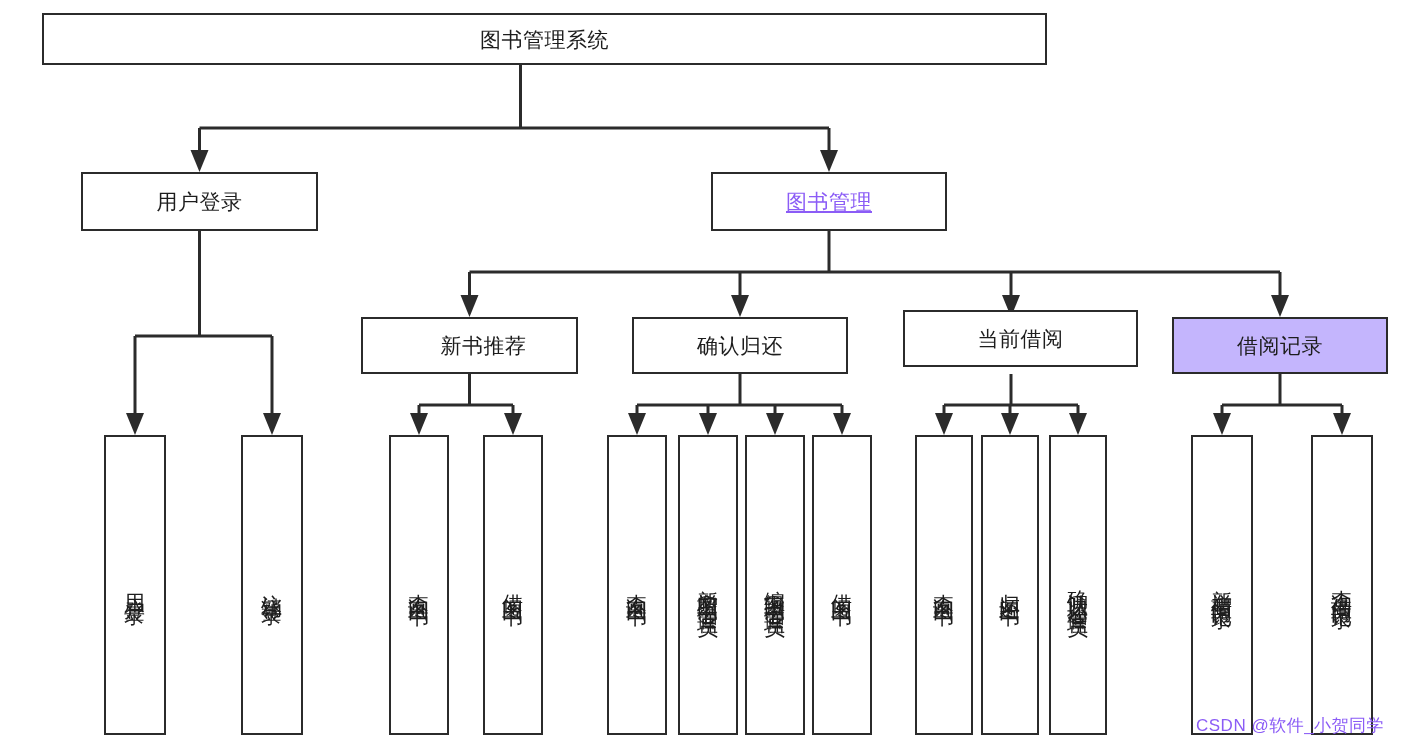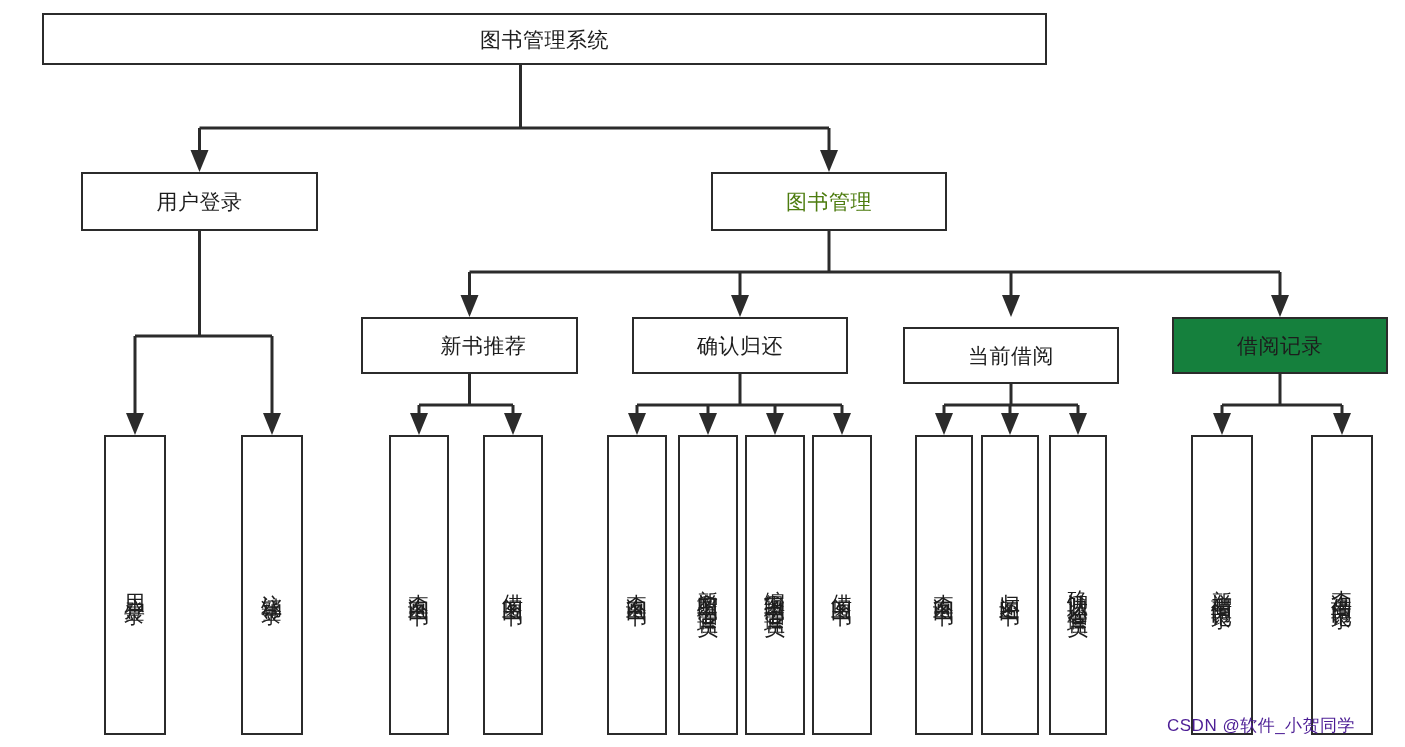--- a/index.html
+++ b/index.html
@@ -139,32 +139,32 @@
       <polygon points="1333,413 1351,413 1342,435" fill="#2b2b2b"></polygon>
     </svg>
   <div id="node-layer">
       <div class="node-box horiz root" style="left: 18px; top: 13px; width: 1005px; height: 52px; border-color: rgb(43, 43, 43); background: rgb(255, 255, 255); margin-left: 24px;">
         <span class="node-label" style="color: rgb(29, 29, 29);">图书管理系统</span>
       </div>
       <div class="node-box horiz" style="left: 81px; top: 172px; width: 237px; height: 59px; border-color: rgb(43, 43, 43); background: rgb(255, 255, 255);">
         <span class="node-label" style="color: rgb(29, 29, 29);">用户登录</span>
       </div>
       <div class="node-box horiz" style="left: 711px; top: 172px; width: 236px; height: 59px; border-color: rgb(43, 43, 43); background: rgb(255, 255, 255);">
-        <span class="node-label" style="color: #4d7c0f;">图书管理</span>
+        <span class="node-label" style="color: #8b5cf6; text-decoration: underline;">图书管理</span>
       </div>
       <div class="node-box horiz" style="left: 361px; top: 317px; width: 217px; height: 57px; border-color: rgb(43, 43, 43); background: rgb(255, 255, 255); padding-left: 28px;">
         <span class="node-label" style="color: rgb(29, 29, 29);">新书推荐</span>
       </div>
       <div class="node-box horiz" style="left: 632px; top: 317px; width: 216px; height: 57px; border-color: rgb(43, 43, 43); background: rgb(255, 255, 255);">
         <span class="node-label" style="color: rgb(29, 29, 29);">确认归还</span>
       </div>
-      <div class="node-box horiz" style="left: 903px; top: 327px; width: 216px; height: 57px; border-color: rgb(43, 43, 43); background: rgb(255, 255, 255);">
+      <div class="node-box horiz" style="left: 903px; top: 310px; width: 235px; height: 57px; border-color: rgb(43, 43, 43); background: rgb(255, 255, 255);">
         <span class="node-label" style="color: rgb(29, 29, 29);">当前借阅</span>
       </div>
-      <div class="node-box horiz" style="left: 1172px; top: 317px; width: 216px; height: 57px; border-color: rgb(43, 43, 43); background: #15803d;">
+      <div class="node-box horiz" style="left: 1172px; top: 317px; width: 216px; height: 57px; border-color: rgb(43, 43, 43); background: #c4b5fd;">
         <span class="node-label" style="color: rgb(29, 29, 29);">借阅记录</span>
       </div>
       <div class="node-box vert" style="left: 104px; top: 435px; width: 62px; height: 300px; border-color: rgb(43, 43, 43); background: rgb(255, 255, 255);">
         <span class="node-label" style="color: rgb(29, 29, 29);">用户登录</span>
       </div>
       <div class="node-box vert" style="left: 241px; top: 435px; width: 62px; height: 300px; border-color: rgb(43, 43, 43); background: rgb(255, 255, 255);">
         <span class="node-label" style="color: rgb(29, 29, 29);">注销登录</span>
       </div>
       <div class="node-box vert" style="left: 389px; top: 435px; width: 60px; height: 300px; border-color: rgb(43, 43, 43); background: rgb(255, 255, 255);">
         <span class="node-label" style="color: rgb(29, 29, 29);">查询图书</span>
@@ -193,14 +193,14 @@
       <div class="node-box vert tall-text" style="left: 1049px; top: 435px; width: 58px; height: 300px; border-color: rgb(43, 43, 43); background: rgb(255, 255, 255);">
         <span class="node-label" style="color: rgb(29, 29, 29);">确认归还（管理员）</span>
       </div>
       <div class="node-box vert" style="left: 1191px; top: 435px; width: 62px; height: 300px; border-color: rgb(43, 43, 43); background: rgb(255, 255, 255);">
         <span class="node-label" style="color: rgb(29, 29, 29);">新增借阅记录</span>
       </div>
       <div class="node-box vert" style="left: 1311px; top: 435px; width: 62px; height: 300px; border-color: rgb(43, 43, 43); background: rgb(255, 255, 255);">
         <span class="node-label" style="color: rgb(29, 29, 29);">查询借阅记录</span>
       </div>
     </div>
-  <div class="watermark" id="watermark" style="left: 1167px; top: 714px; color: #4c1d95;">CSDN @软件_小贺同学</div>
+  <div class="watermark" id="watermark" style="left: 1196px; top: 714px; color: #8b5cf6;">CSDN @软件_小贺同学</div>
 </div>
 
 </body></html>

